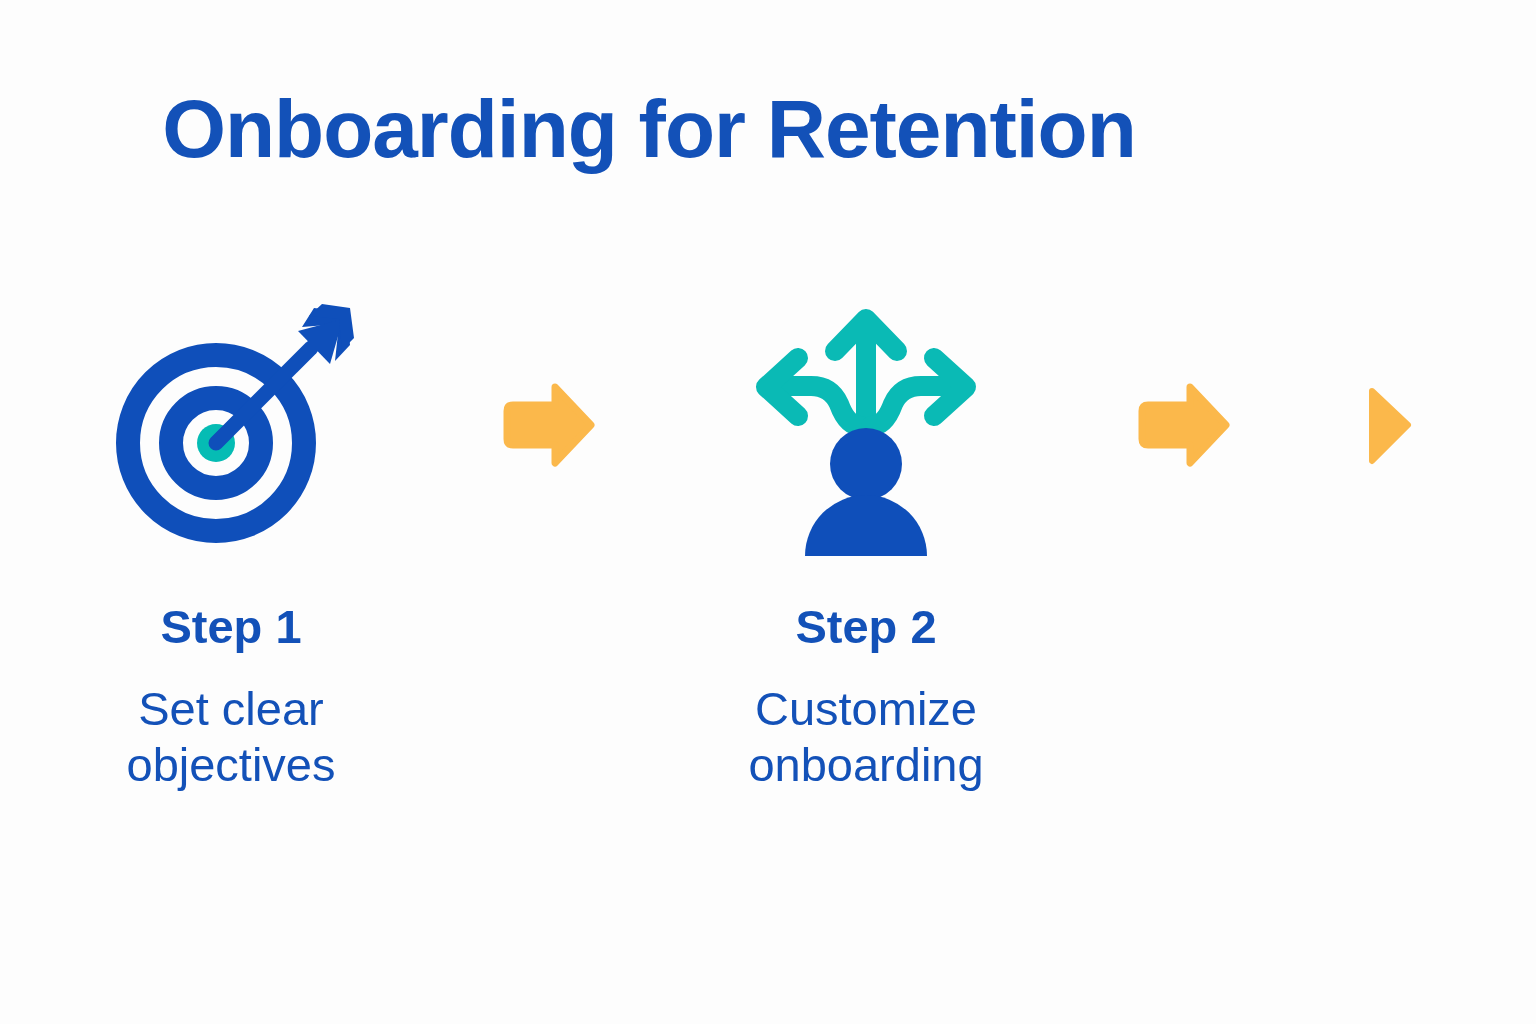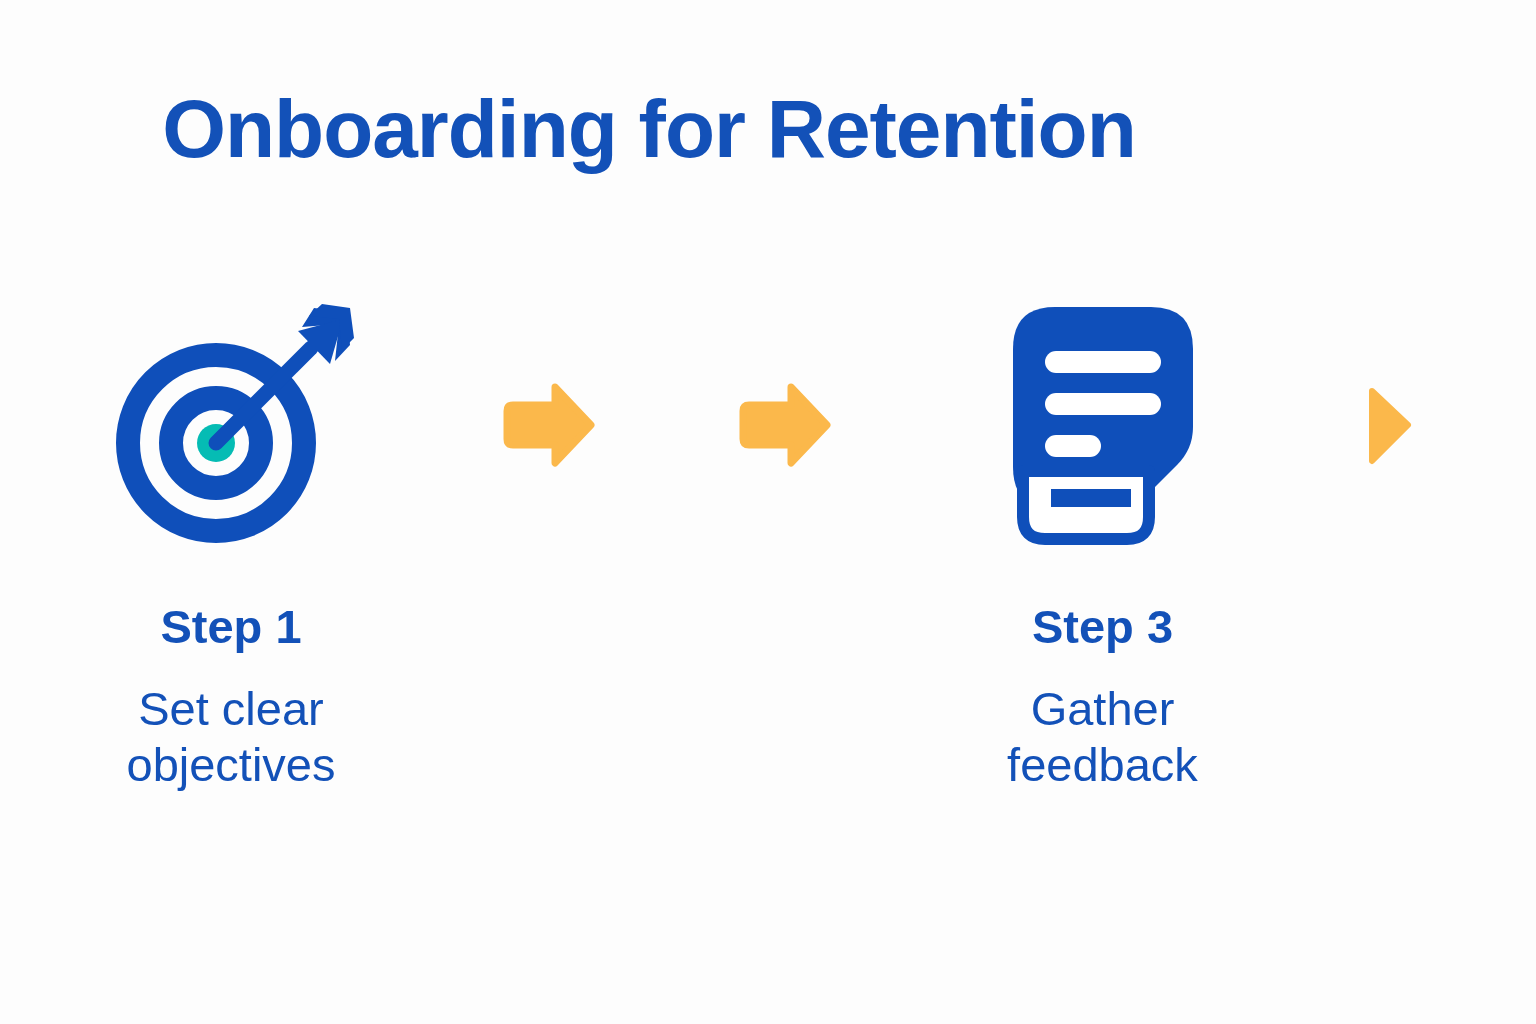--- a/index.html
+++ b/index.html
@@ -121,46 +121,50 @@
       <div class="step-title">Step 1</div>
       <div class="step-desc">Set clear objectives</div>
     </div>
 
     <div class="connector">
       <svg width="92" height="84" viewBox="0 0 92 84">
         <path d="M4 28 Q4 22 10 22 L52 22 L52 4 L88 42 L52 80 L52 62 L10 62 Q4 62 4 56 Z" fill="#FBB84B" stroke="#FBB84B" stroke-width="7" stroke-linejoin="round"></path>
       </svg>
     </div>
 
+    <div class="step">
+      <div class="icon-box">
+        <svg width="230" height="262" viewBox="0 0 230 262">
+          <g fill="none" stroke="#0ABAB5" stroke-width="20" stroke-linecap="round" stroke-linejoin="round">
+
+            <line x1="115" y1="28" x2="115" y2="124"></line>
+            <polyline points="84,57 115,25 146,57"></polyline>
+
+            <path d="M110 132 Q96 132 88 110 Q80 92 60 92 L20 92"></path>
+            <polyline points="47,64 15,93 47,122"></polyline>
+
+            <path d="M120 132 Q134 132 142 110 Q150 92 170 92 L210 92"></path>
+            <polyline points="183,64 215,93 183,122"></polyline>
+          </g>
+
+          <circle cx="115" cy="170" fill="#0F4FBA" r="36"></circle>
+
+          <path d="M54 262 A61 61 0 0 1 176 262 Z" fill="#0F4FBA"></path>
+        </svg>
+      </div>
+      <div class="step-title">Step 2</div>
+      <div class="step-desc">Customize onboarding</div>
+    </div>
 
     <div class="connector">
       <svg width="92" height="84" viewBox="0 0 92 84">
         <path d="M4 28 Q4 22 10 22 L52 22 L52 4 L88 42 L52 80 L52 62 L10 62 Q4 62 4 56 Z" fill="#FBB84B" stroke="#FBB84B" stroke-width="7" stroke-linejoin="round"></path>
       </svg>
     </div>
 
-    <div class="step">
-      <div class="icon-box">
-        <svg width="200" height="252" viewBox="0 0 200 252">
-
-          <path d="M10 50 Q10 8 52 8 L148 8 Q190 8 190 50 L190 128
-                   Q190 150 174 166 L146 194 Q130 210 108 210 L52 210
-                   Q10 210 10 168 Z" fill="#0F4FBA"></path>
-
-          <rect x="42" y="52" width="116" height="22" rx="11" fill="#FFFFFF"></rect>
-          <rect x="42" y="94" width="116" height="22" rx="11" fill="#FFFFFF"></rect>
-          <rect x="42" y="136" width="56" height="22" rx="11" fill="#FFFFFF"></rect>
-
-          <path d="M20 172 L146 172 L146 218 Q146 240 124 240 L42 240 Q20 240 20 218 Z" fill="#FFFFFF" stroke="#0F4FBA" stroke-width="12" stroke-linejoin="round"></path>
-          <rect x="48" y="190" width="80" height="18" fill="#0F4FBA"></rect>
-        </svg>
-      </div>
-      <div class="step-title">Step 3</div>
-      <div class="step-desc">Gather feedback</div>
-    </div>
 
     <div class="connector clipped">
       <svg width="46" height="84" viewBox="0 0 46 84">
         <path d="M6 8 L42 42 L6 78 Z" fill="#FBB84B" stroke="#FBB84B" stroke-width="6" stroke-linejoin="round"></path>
       </svg>
     </div>
 
 
   </div>
 </div>

